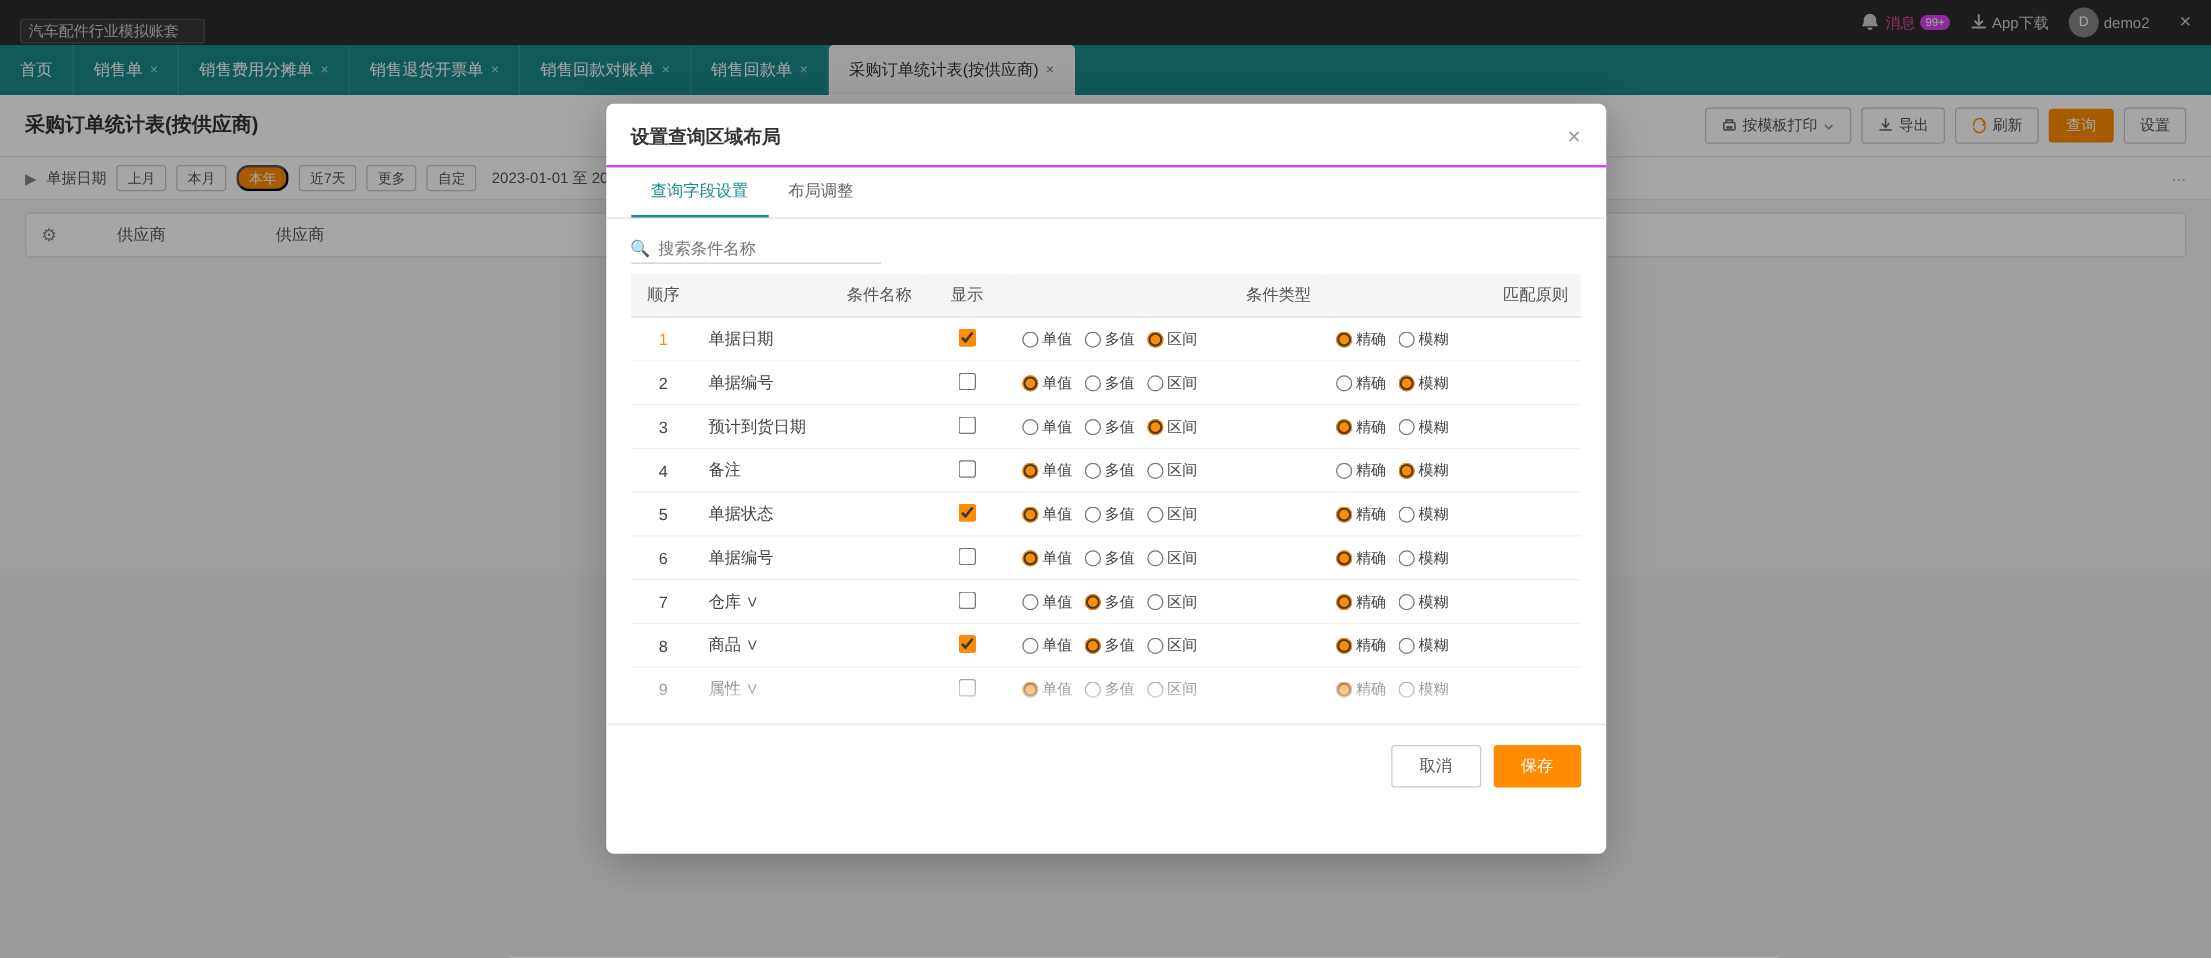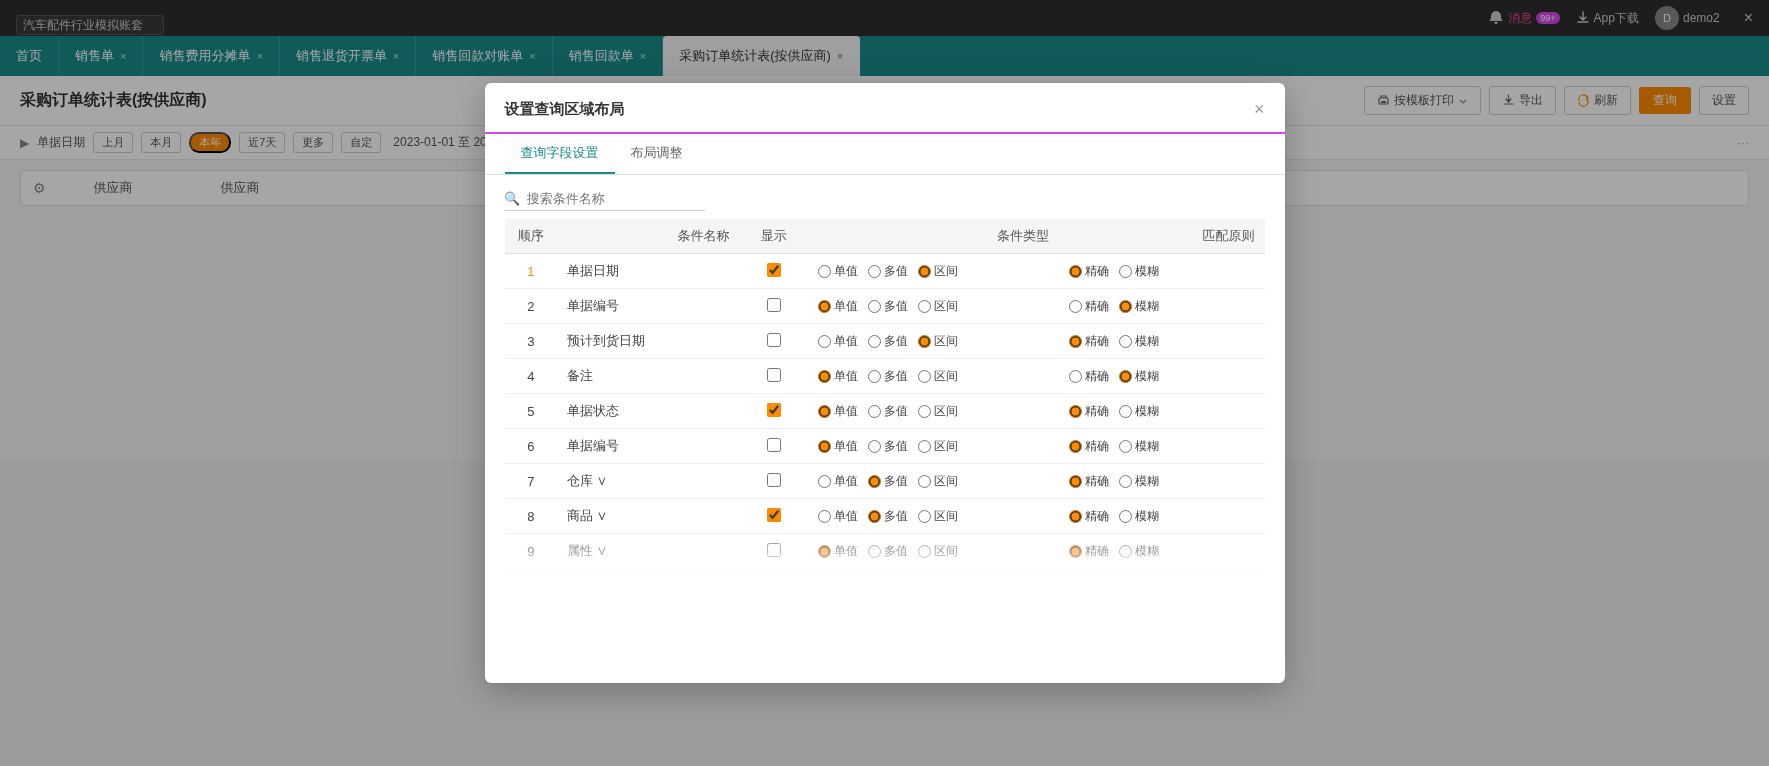--- a/index.html
+++ b/index.html
@@ -923,13 +923,17 @@
         模糊
       </label>
 
         </div>
       </td>
     </tr>
         </tbody>
     </table>
   </div>
 
+  <div class="modal-footer">
+    <button class="btn-cancel">取消</button>
+    <button class="btn-save">保存</button>
+  </div>
 </div>
 
 </body></html>

